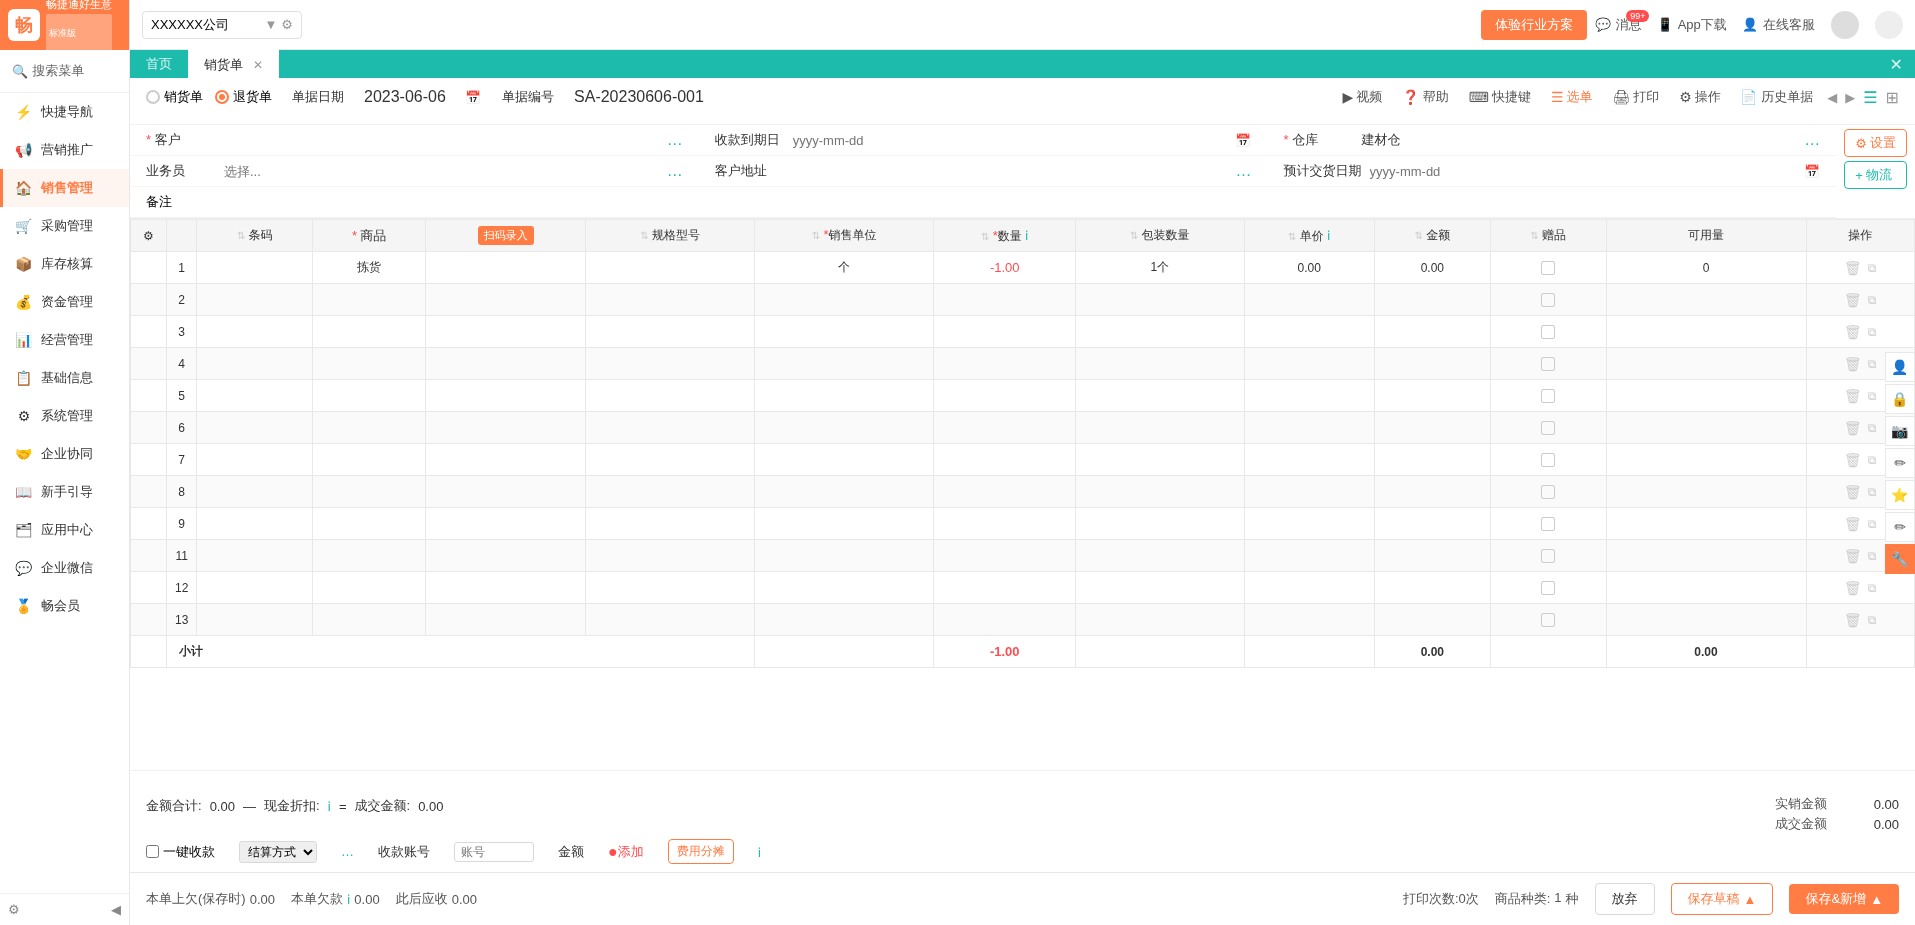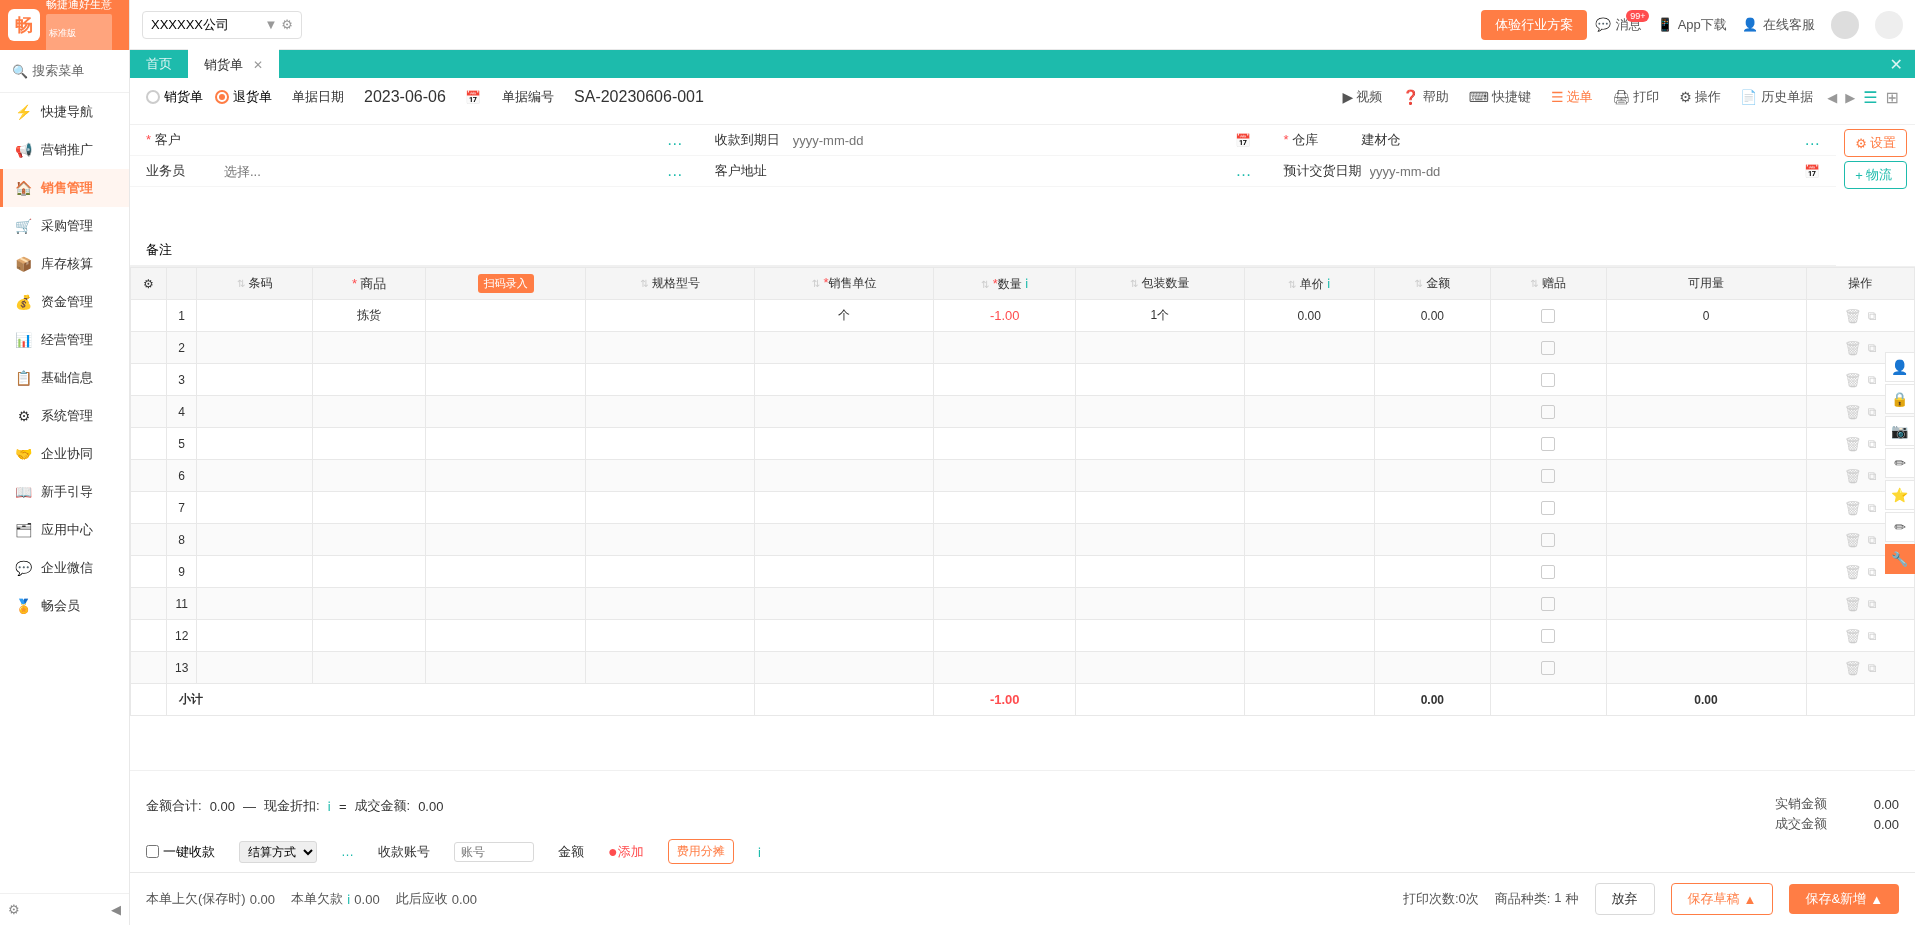--- a/index.html
+++ b/index.html
@@ -176,21 +176,21 @@
     }
     .action-btn-wl {
       background: #fff; border: 1px solid #1dbbac; color: #1dbbac;
       border-radius: 4px; padding: 4px 10px; cursor: pointer; font-size: 12px;
       display: flex; align-items: center; gap: 3px;
     }
 
     .remark-row {
       display: flex; align-items: center;
       padding: 6px 16px;
-      gap: 8px; border-bottom: 1px solid #f0f0f0; margin-top: 48px;
+      gap: 8px; border-bottom: 1px solid #f0f0f0;
     }
 
     
     .table-container {
       flex: 1; overflow: auto;
     }
     .data-table {
       width: 100%; border-collapse: collapse; min-width: 1500px;
     }
     .data-table th {

